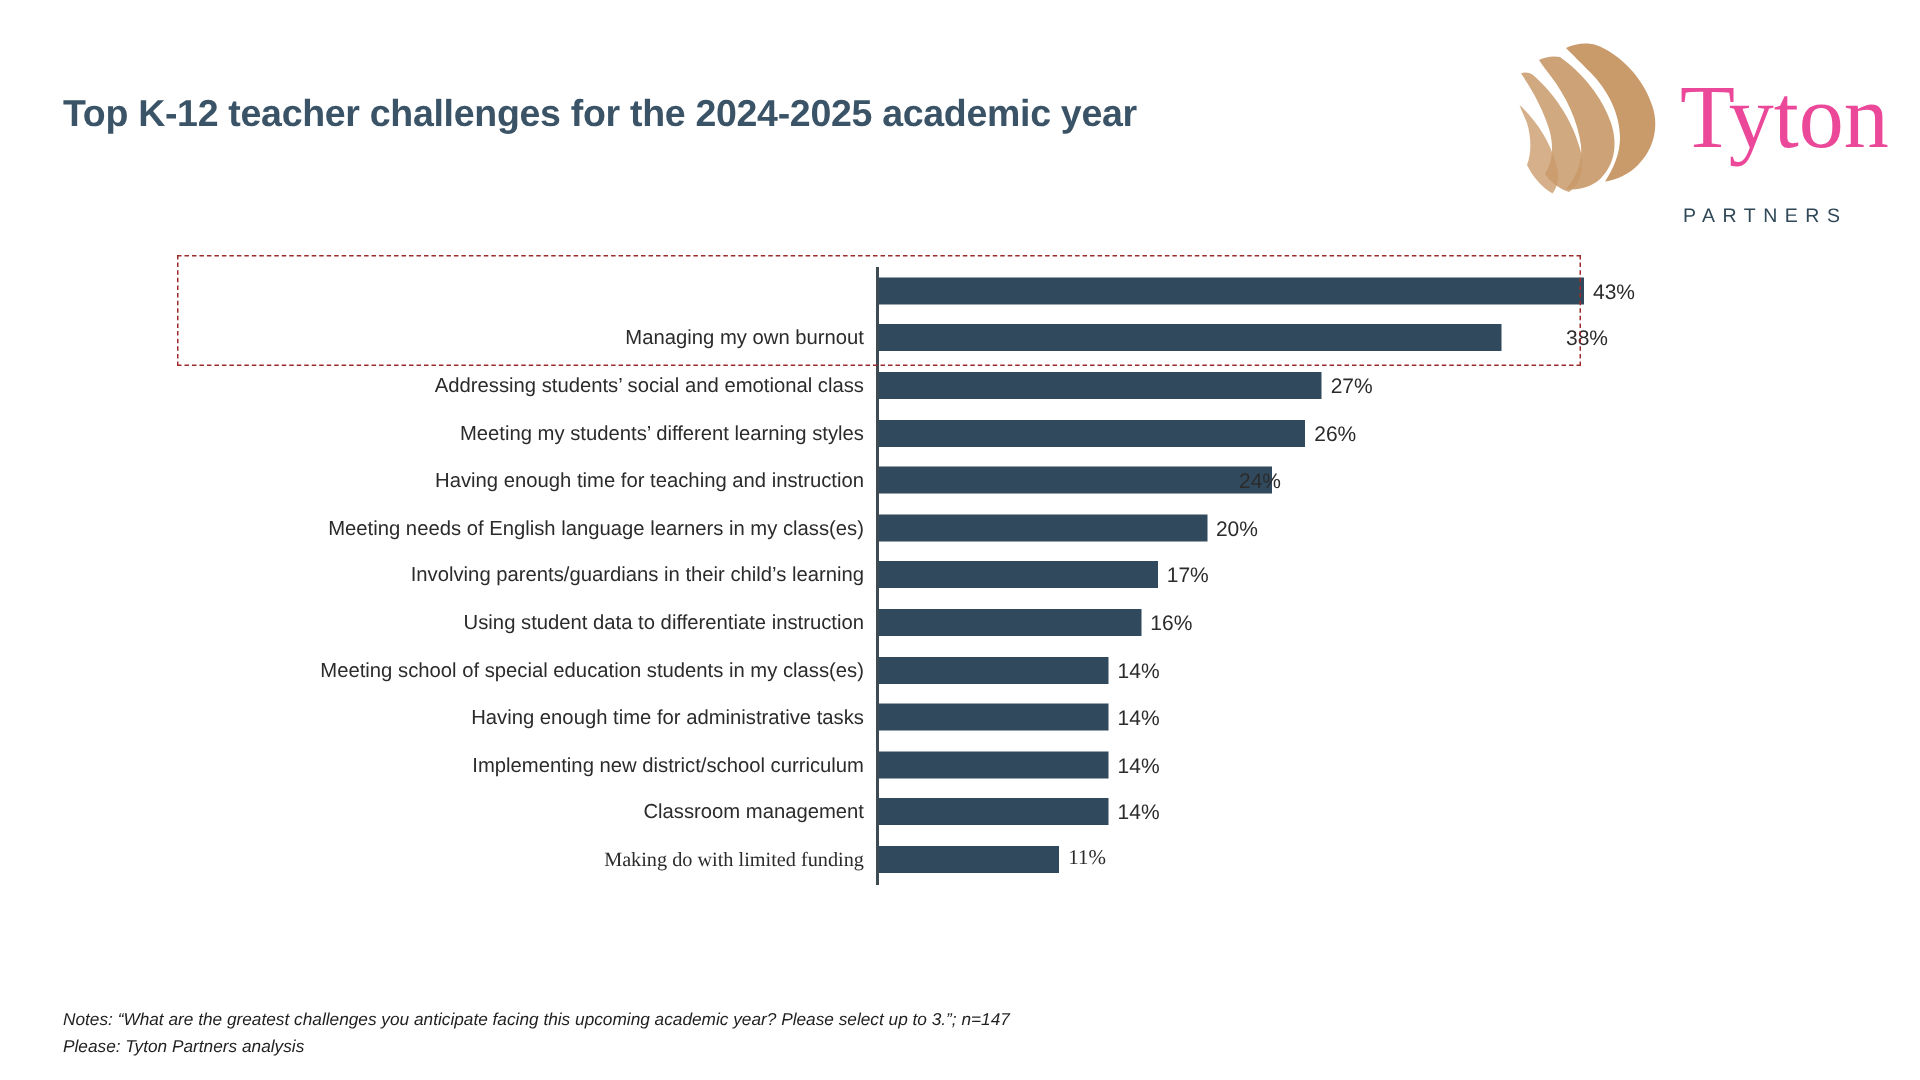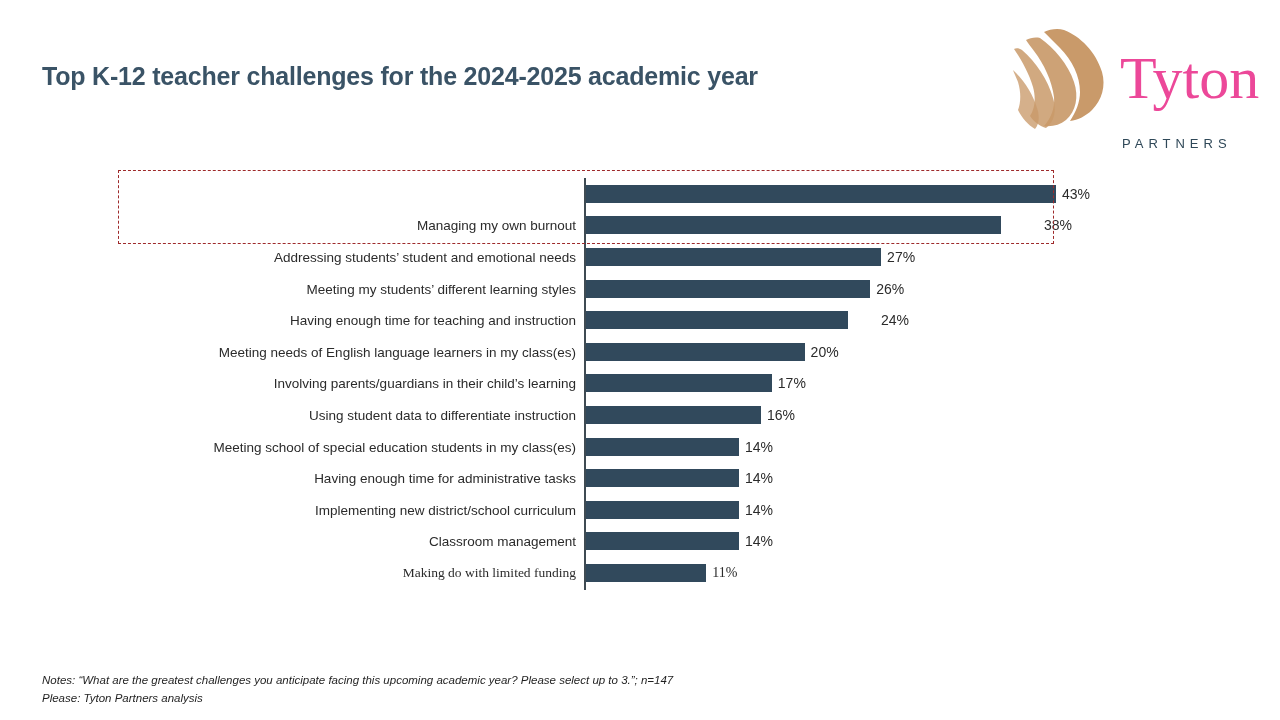--- a/index.html
+++ b/index.html
@@ -169,33 +169,33 @@
         <div class="row" style="top: 10px;">
           <div class="bar" style="width: 470px; background: rgb(49, 73, 92);"></div>
           <div class="val-label" style="left: 944px;">43%</div>
         </div>
         <div class="row" style="top: 41.6px;">
           <div class="cat-label">Managing my own burnout</div>
           <div class="bar" style="width: 415.349px; background: rgb(49, 73, 92);"></div>
           <div class="val-label" style="left: 891px; margin-left: 35px;">38%</div>
         </div>
         <div class="row" style="top: 73.2px;">
-          <div class="cat-label">Addressing students’ student and emotional needs</div>
+          <div class="cat-label">Addressing students’ social and emotional class</div>
           <div class="bar" style="width: 295.116px; background: rgb(49, 73, 92);"></div>
           <div class="val-label" style="left: 769.116px;">27%</div>
         </div>
         <div class="row" style="top: 104.8px;">
           <div class="cat-label">Meeting my students’ different learning styles</div>
           <div class="bar" style="width: 284.186px; background: rgb(49, 73, 92);"></div>
           <div class="val-label" style="left: 758.186px;">26%</div>
         </div>
         <div class="row" style="top: 136.4px;">
           <div class="cat-label">Having enough time for teaching and instruction</div>
           <div class="bar" style="width: 262.326px; background: rgb(49, 73, 92);"></div>
-          <div class="val-label" style="left: 763px; text-align: center;">24%</div>
+          <div class="val-label" style="left: 708px; text-align: center;">24%</div>
         </div>
         <div class="row" style="top: 168px;">
           <div class="cat-label">Meeting needs of English language learners in my class(es)</div>
           <div class="bar" style="width: 218.605px; background: rgb(49, 73, 92);"></div>
           <div class="val-label" style="left: 692.605px;">20%</div>
         </div>
         <div class="row" style="top: 199.6px;">
           <div class="cat-label">Involving parents/guardians in their child’s learning</div>
           <div class="bar" style="width: 185.814px; background: rgb(49, 73, 92);"></div>
           <div class="val-label" style="left: 659.814px;">17%</div>

